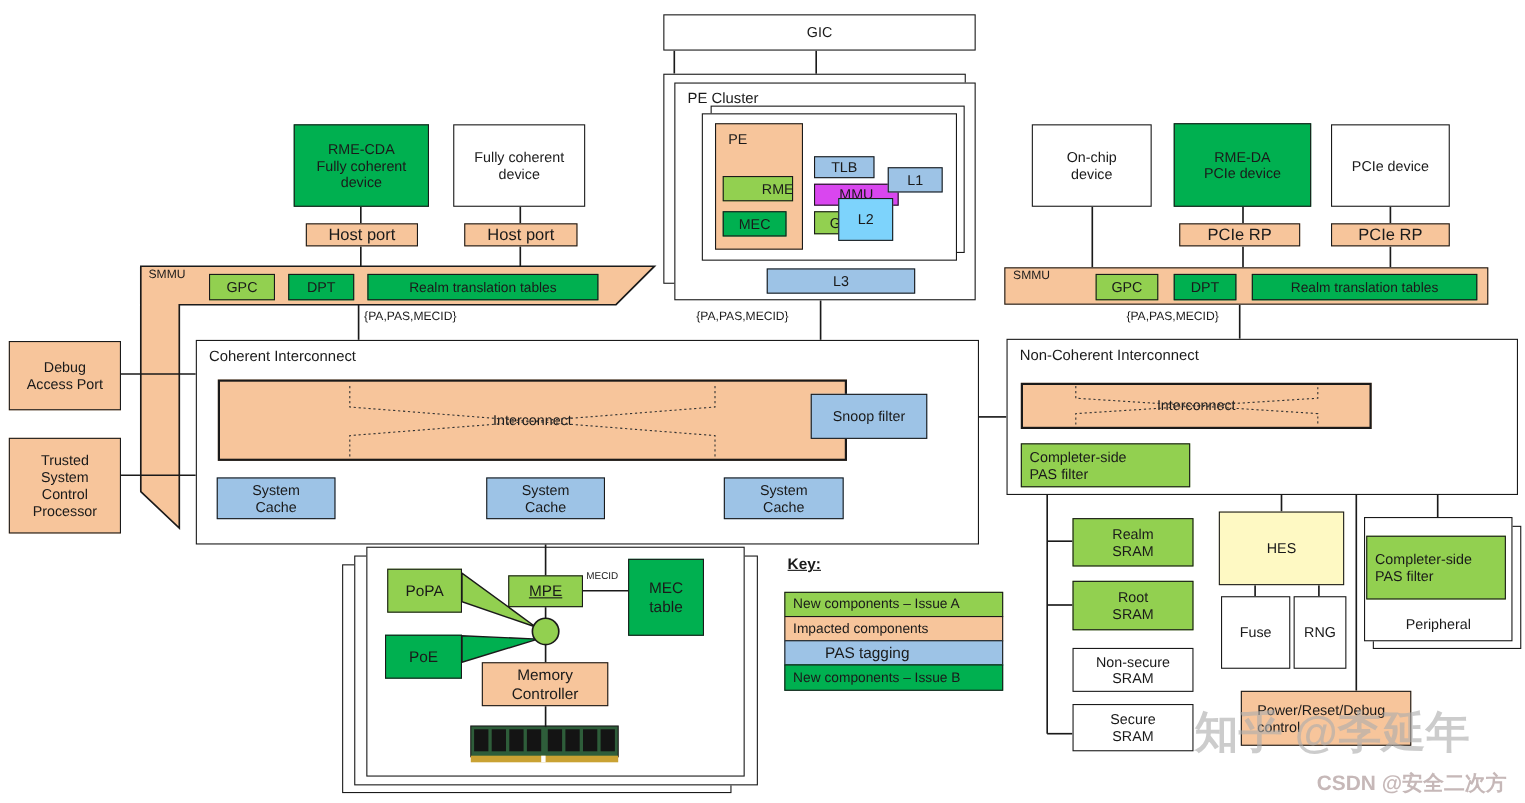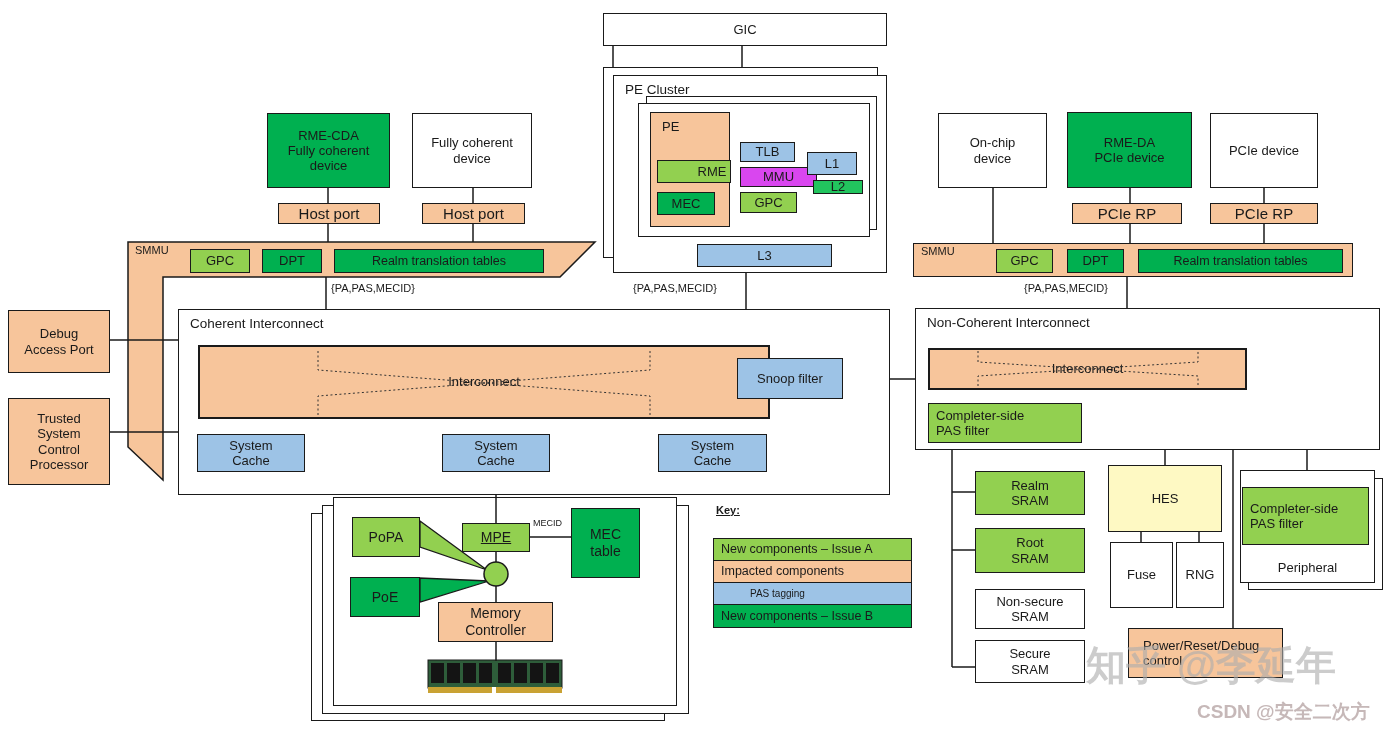--- a/index.html
+++ b/index.html
@@ -48,27 +48,27 @@
       <line x1="1307" y1="450" x2="1307" y2="470" stroke="#1a1a1a" stroke-width="1.5"></line>
       <line x1="1141" y1="532" x2="1141" y2="542" stroke="#1a1a1a" stroke-width="1.5"></line>
       <line x1="1199" y1="532" x2="1199" y2="542" stroke="#1a1a1a" stroke-width="1.5"></line>
     </svg>
   <div id="boxes">
       <div class="bx" style="left: 603px; top: 67px; width: 275px; height: 191px; background: rgb(255, 255, 255);"></div>
       <div class="bx lp-tl" style="left: 613px; top: 75px; width: 274px; height: 198px; background: rgb(255, 255, 255); font-size: 13.5px;">PE Cluster</div>
       <div class="bx" style="left: 646px; top: 96px; width: 231px; height: 134px; background: rgb(255, 255, 255);"></div>
       <div class="bx" style="left: 638px; top: 103px; width: 232px; height: 134px; background: rgb(255, 255, 255);"></div>
       <div class="bx lp-tl" style="left: 650px; top: 112px; width: 80px; height: 115px; background: rgb(247, 197, 155);">PE</div>
-      <div class="bx" style="left: 657px; top: 160px; width: 74px; height: 23px; background: rgb(146, 208, 80); padding-left: 36px;">RME</div>
+      <div class="bx" style="left: 657px; top: 160px; width: 64px; height: 23px; background: rgb(146, 208, 80); padding-left: 36px;">RME</div>
       <div class="bx" style="left: 657px; top: 192px; width: 58px; height: 23px; background: rgb(0, 176, 80);">MEC</div>
       <div class="bx" style="left: 740px; top: 142px; width: 55px; height: 20px; background: rgb(157, 195, 230);">TLB</div>
       <div class="bx" style="left: 740px; top: 167px; width: 77px; height: 20px; background: #d946ef;">MMU</div>
       <div class="bx" style="left: 740px; top: 192px; width: 57px; height: 21px; background: rgb(146, 208, 80);">GPC</div>
       <div class="bx" style="left: 807px; top: 152px; width: 50px; height: 23px; background: rgb(157, 195, 230);">L1</div>
-      <div class="bx" style="left: 813px; top: 180px; width: 50px; height: 14px; background: #22c55e;">L2</div>
+      <div class="bx" style="left: 762px; top: 180px; width: 50px; height: 39px; background: #7dd3fc;">L2</div>
       <div class="bx" style="left: 697px; top: 244px; width: 135px; height: 23px; background: rgb(157, 195, 230);">L3</div>
       <div class="bx" style="left: 603px; top: 13px; width: 284px; height: 33px; background: rgb(255, 255, 255);">GIC</div>
       <div class="bx" style="left: 267px; top: 113px; width: 123px; height: 75px; background: rgb(0, 176, 80);">RME-CDA
 Fully coherent
 device</div>
       <div class="bx" style="left: 412px; top: 113px; width: 120px; height: 75px; background: rgb(255, 255, 255);">Fully coherent
 device</div>
       <div class="bx" style="left: 278px; top: 203px; width: 102px; height: 21px; background: rgb(247, 197, 155); font-size: 15px;">Host port</div>
       <div class="bx" style="left: 422px; top: 203px; width: 103px; height: 21px; background: rgb(247, 197, 155); font-size: 15px;">Host port</div>
       <div class="bx" style="left: 190px; top: 249px; width: 60px; height: 24px; background: rgb(146, 208, 80);">GPC</div>
@@ -126,29 +126,29 @@
       <div class="bx" style="left: 333px; top: 497px; width: 344px; height: 209px; background: rgb(255, 255, 255);"></div>
       <div class="bx" style="left: 352px; top: 517px; width: 68px; height: 40px; background: rgb(146, 208, 80); font-size: 14px;">PoPA</div>
       <div class="bx" style="left: 462px; top: 523px; width: 68px; height: 29px; background: rgb(146, 208, 80); font-size: 14px; text-decoration: underline;">MPE</div>
       <div class="bx" style="left: 571px; top: 508px; width: 69px; height: 70px; background: rgb(0, 176, 80); font-size: 14px;">MEC
 table</div>
       <div class="bx" style="left: 350px; top: 577px; width: 70px; height: 40px; background: rgb(0, 176, 80); font-size: 14px;">PoE</div>
       <div class="bx" style="left: 438px; top: 602px; width: 115px; height: 40px; background: rgb(247, 197, 155); font-size: 14px;">Memory
 Controller</div>
       <div class="bx ta-l" style="left: 713px; top: 538px; width: 199px; height: 23px; background: rgb(146, 208, 80); font-size: 12.5px;">New components – Issue A</div>
       <div class="bx ta-l" style="left: 713px; top: 560px; width: 199px; height: 23px; background: rgb(247, 197, 155); font-size: 12.5px;">Impacted components</div>
-      <div class="bx ta-l" style="left: 713px; top: 582px; width: 199px; height: 23px; background: rgb(157, 195, 230); font-size: 10px; padding-left: 36px;">PAS tagging</div>
+      <div class="bx ta-l" style="left: 713px; top: 582px; width: 199px; height: 23px; background: rgb(157, 195, 230); font-size: 14px; padding-left: 36px;">PAS tagging</div>
       <div class="bx ta-l" style="left: 713px; top: 604px; width: 199px; height: 24px; background: rgb(0, 176, 80); font-size: 12.5px;">New components – Issue B</div>
       <div class="lbl" style="left: 135px; top: 245px; font-size: 11px;">SMMU</div>
       <div class="lbl" style="left: 921px; top: 246px; font-size: 11px;">SMMU</div>
       <div class="lbl" style="left: 331px; top: 283px; font-size: 11px;">{PA,PAS,MECID}</div>
       <div class="lbl" style="left: 633px; top: 283px; font-size: 11px;">{PA,PAS,MECID}</div>
       <div class="lbl" style="left: 1024px; top: 283px; font-size: 11px;">{PA,PAS,MECID}</div>
       <div class="lbl" style="left: 533px; top: 519px; font-size: 9px;">MECID</div>
-      <div class="lbl" style="left: 716px; top: 505px; font-size: 11px; text-decoration: underline; font-weight: 600;">Key:</div>
+      <div class="lbl" style="left: 716px; top: 505px; font-size: 14px; text-decoration: underline; font-weight: 600;">Key:</div>
     </div>
   <svg id="over-svg">
     <g>
       <rect x="428" y="660" width="134" height="28" fill="#2e5d3a" stroke="#1a1a1a" stroke-width="1"></rect>
       <rect x="431" y="663" width="13" height="20" fill="#141414"></rect>
       <rect x="447" y="663" width="13" height="20" fill="#141414"></rect>
       <rect x="463" y="663" width="13" height="20" fill="#141414"></rect>
       <rect x="479" y="663" width="13" height="20" fill="#141414"></rect>
       <rect x="498" y="663" width="13" height="20" fill="#141414"></rect>
       <rect x="514" y="663" width="13" height="20" fill="#141414"></rect>

